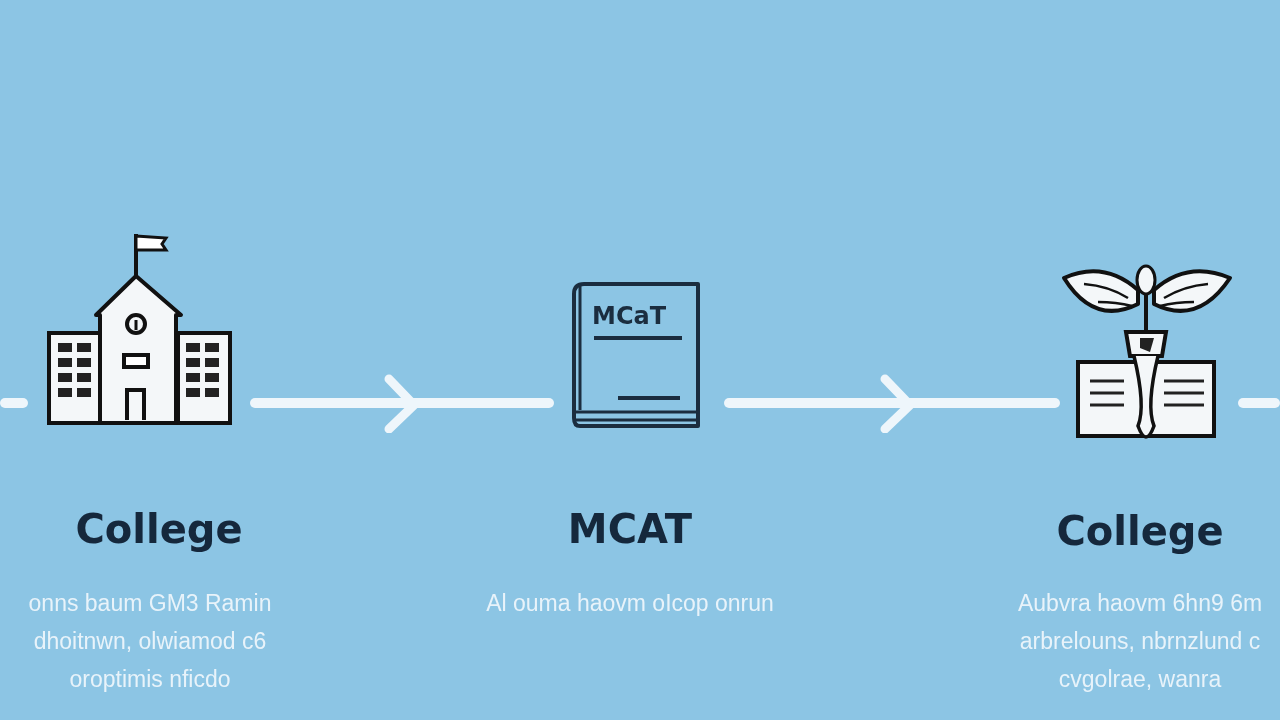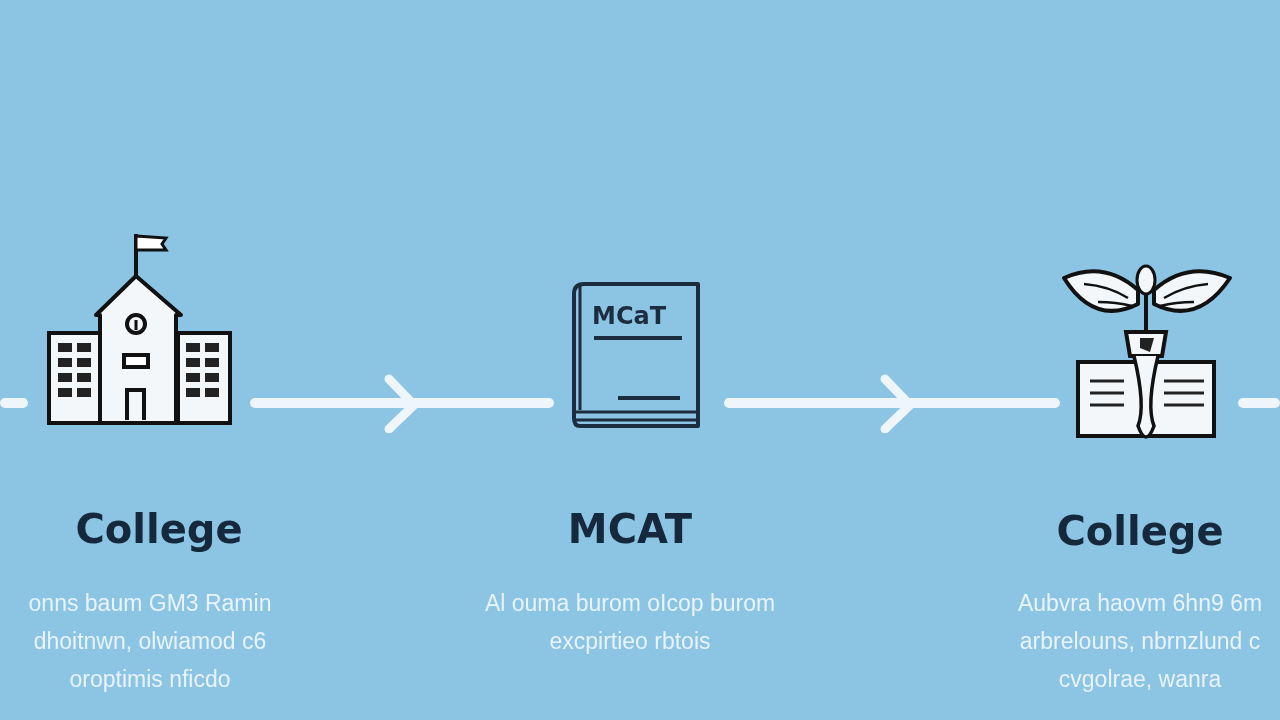--- a/index.html
+++ b/index.html
@@ -86,22 +86,21 @@
     <path d="M14,4 L128,4 L128,146 L10,146 Q4,146 4,138 L4,14 Q4,4 14,4 Z" fill="none" stroke="#1b2d3f" stroke-width="4" stroke-linejoin="round"></path>
     <line x1="10" y1="4" x2="10" y2="130" stroke="#1b2d3f" stroke-width="3"></line>
     <line x1="6" y1="132" x2="128" y2="132" stroke="#1b2d3f" stroke-width="3"></line>
     <line x1="6" y1="140" x2="128" y2="140" stroke="#1b2d3f" stroke-width="3"></line>
     <text x="22" y="44" font-family="DejaVu Sans, sans-serif" font-weight="bold" font-size="24" fill="#1b2d3f">MCaT</text>
     <line x1="24" y1="58" x2="112" y2="58" stroke="#1b2d3f" stroke-width="4"></line>
     <line x1="48" y1="118" x2="110" y2="118" stroke="#1b2d3f" stroke-width="4"></line>
   </svg>
   <div class="title" style="left:490px; top:506px; width:280px;">MCAT</div>
   <div class="desc" style="left:440px; top:584px; width:380px;">
-    <div>Al ouma burom oIcop burom</div>
-    <div>excpirtieo rbtois</div>
+    <div>Al ouma haovm oIcop onrun</div>
   </div>
 </div>
 
 <div>
   <svg class="icon" style="left:1054px; top:256px;" width="186" height="196" viewBox="0 0 186 196">
 
     <rect x="24" y="106" width="136" height="74" fill="#f4f7f9" stroke="#111" stroke-width="4"></rect>
     <g stroke="#222" stroke-width="3">
       <line x1="36" y1="125" x2="70" y2="125"></line>
         <line x1="36" y1="137" x2="70" y2="137"></line>

